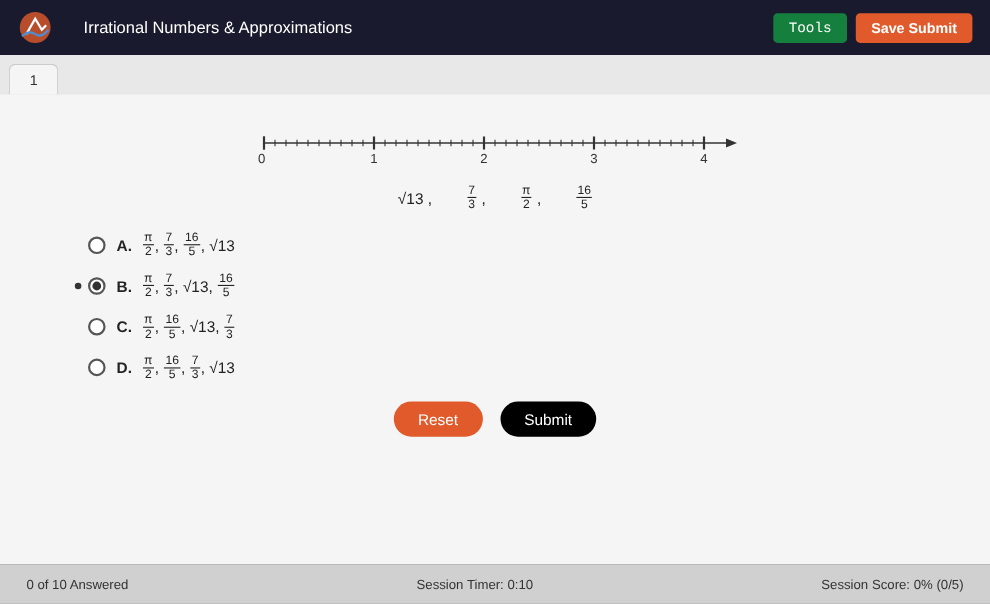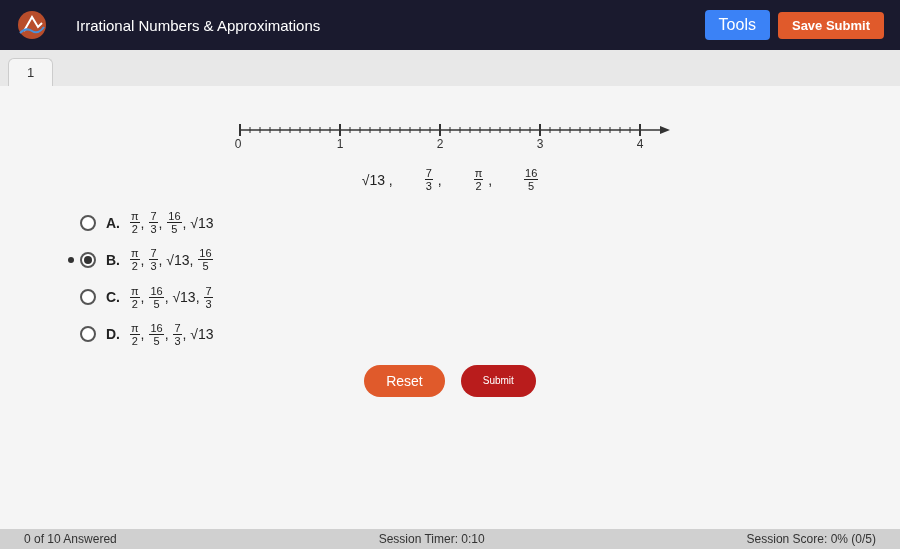--- a/index.html
+++ b/index.html
@@ -36,27 +36,28 @@
       color: white;
       font-size: 15px;
       font-weight: 500;
     }
     .header-right {
       display: flex;
       align-items: center;
       gap: 8px;
     }
     .btn-tools {
-      background: #3b82f6;
+      background: #15803d;
       color: white;
       border: none;
       padding: 6px 14px;
       border-radius: 4px;
-      font-size: 16px;
-      cursor: pointer;
+      font-size: 13px;
+      cursor: pointer;
+      font-family: Liberation Mono, monospace;
     }
     .btn-save {
       background: #e05a2b;
       color: white;
       border: none;
       padding: 6px 14px;
       border-radius: 4px;
       font-size: 13px;
       cursor: pointer;
       font-weight: 600;
@@ -187,33 +188,33 @@
     .btn-reset {
       background: #e05a2b;
       color: white;
       border: none;
       padding: 8px 22px;
       border-radius: 20px;
       font-size: 14px;
       cursor: pointer;
     }
     .btn-submit {
-      background: #b91c1c;
+      background: #000000;
       color: white;
       border: none;
       padding: 8px 22px;
       border-radius: 20px;
-      font-size: 10px;
+      font-size: 14px;
       cursor: pointer;
     }
 
     
     .footer {
       background: #d0d0d0;
-      height: 20px;
+      height: 36px;
       display: flex;
       align-items: center;
       justify-content: space-between;
       padding: 0 24px;
       font-size: 12px;
       color: #333;
       flex-shrink: 0;
     }
     .footer-session-timer {
       text-align: center;

